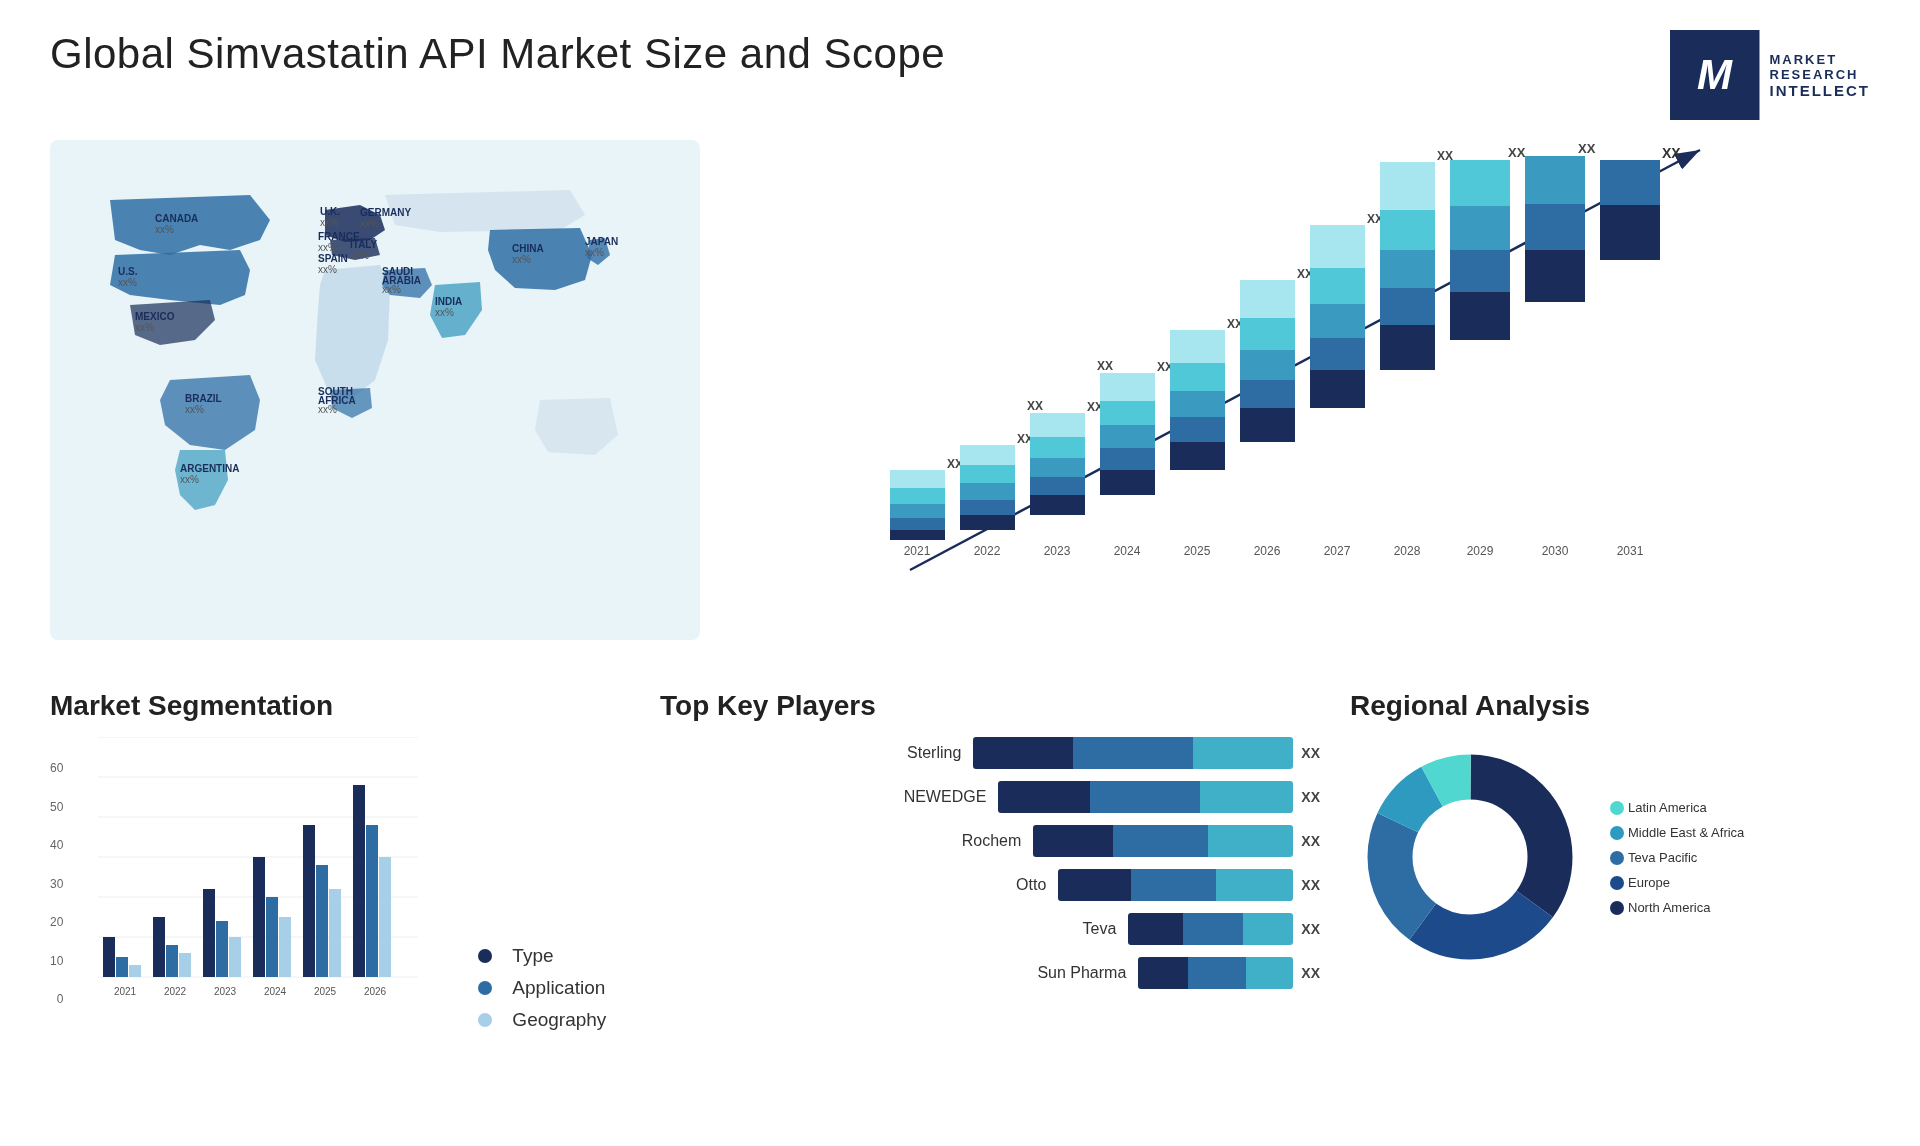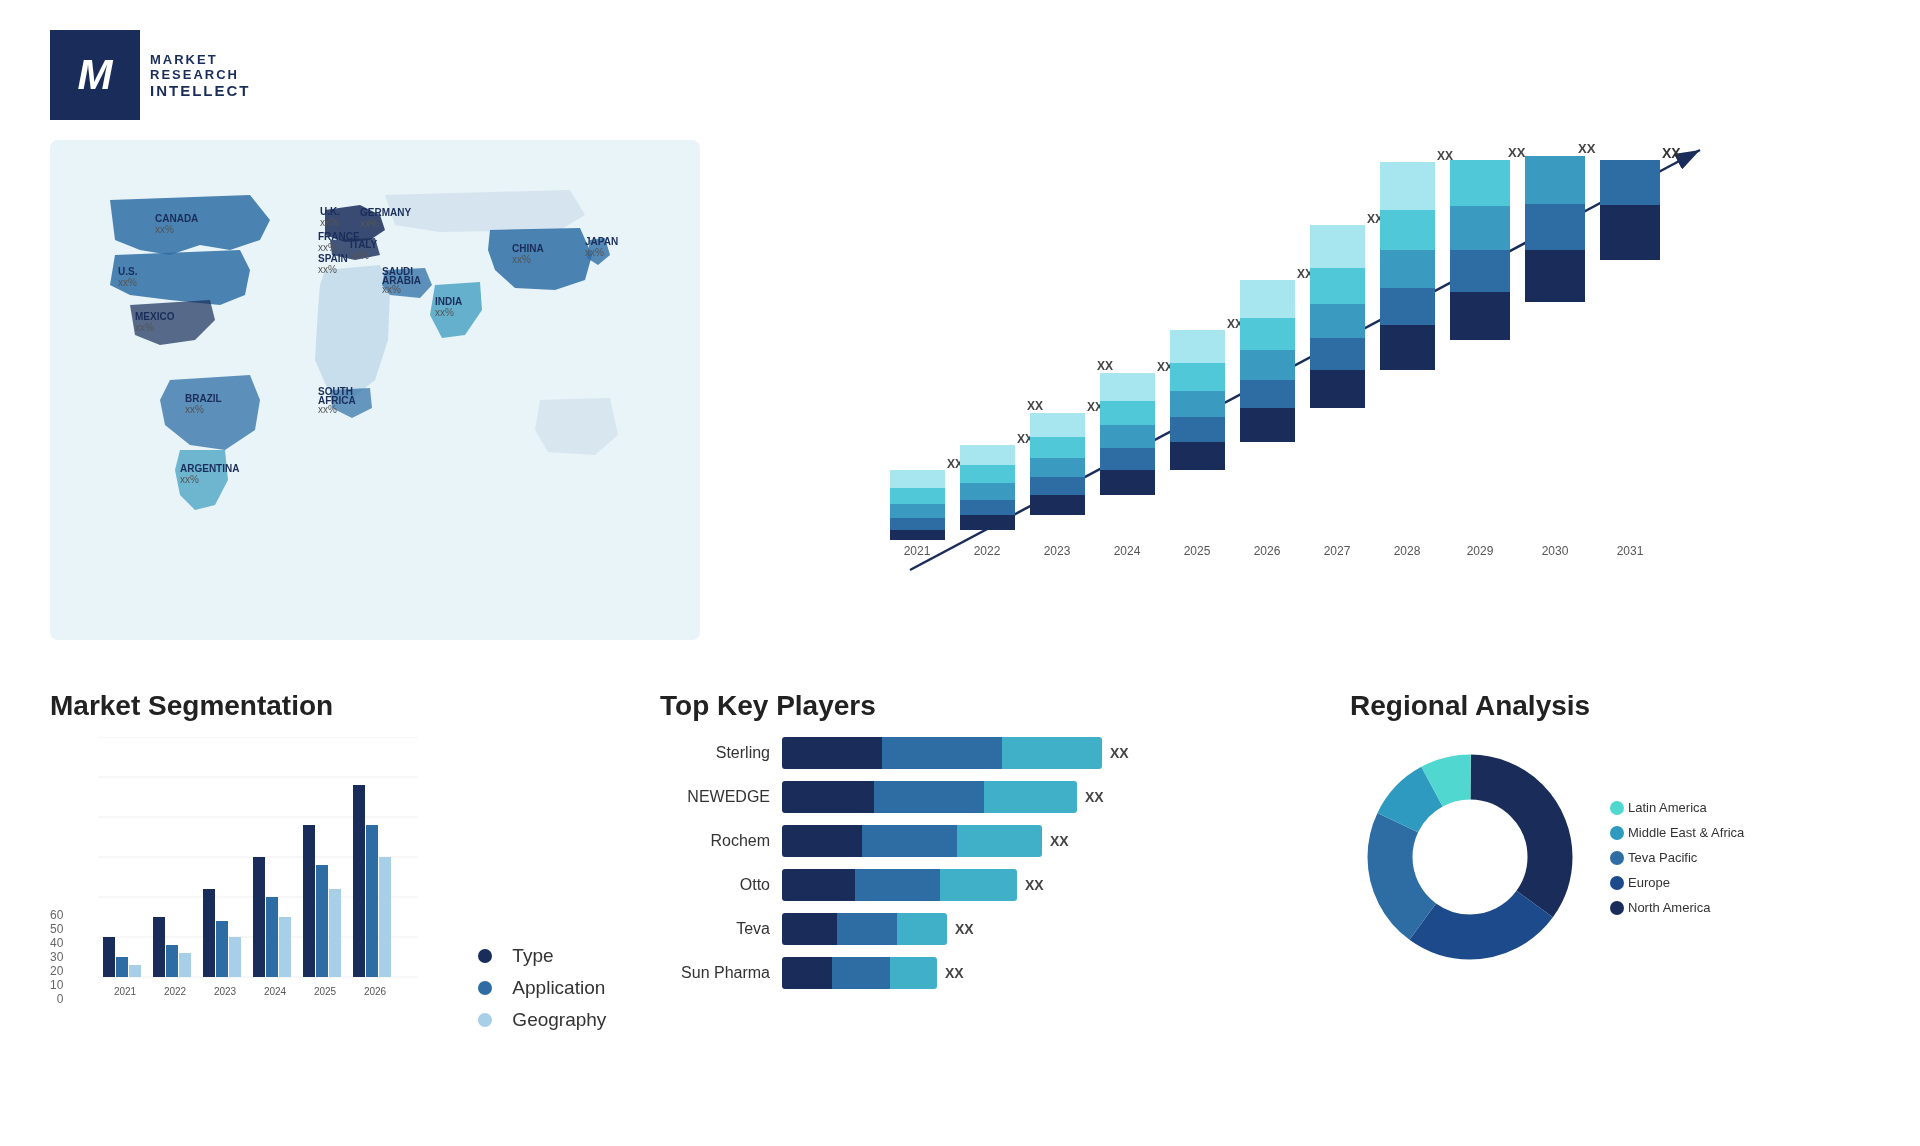--- a/index.html
+++ b/index.html
@@ -100,21 +100,21 @@
       margin-bottom: 15px;
     }
     .seg-chart-area {
       display: flex;
       gap: 30px;
       align-items: flex-end;
     }
     .seg-y-axis {
       display: flex;
       flex-direction: column;
-      justify-content: flex-end;
+      justify-content: space-between;
       height: 270px;
       padding-bottom: 25px;
       font-size: 12px;
       color: #666;
       text-align: right;
       padding-right: 5px;
     }
     .seg-legend {
       display: flex;
       flex-direction: column;
@@ -134,20 +134,21 @@
       border-radius: 50%;
     }
 
     
     .players-section { }
     .players-list {
       display: flex;
       flex-direction: column;
       gap: 12px;
       margin-top: 3px;
+      align-items: flex-end;
     }
     .player-row {
       display: flex;
       align-items: center;
       gap: 12px;
     }
     .player-name {
       font-size: 16px;
       color: #333;
       width: 110px;
@@ -228,20 +229,21 @@
       font-size: 10px;
       fill: #555;
     }
   </style>
 </head>
 <body>
 
 <div class="page-wrapper">
 
   <div class="header-row">
+    <h1 class="page-title">Global Simvastatin API Market Size and Scope</h1>
     <div class="logo-area">
       <div class="logo-box">
         <span class="logo-m">M</span>
       </div>
       <div class="logo-text">
         <span class="logo-text-line1">MARKET</span>
         <span class="logo-text-line2">RESEARCH</span>
         <span class="logo-text-line3">INTELLECT</span>
       </div>
     </div>

